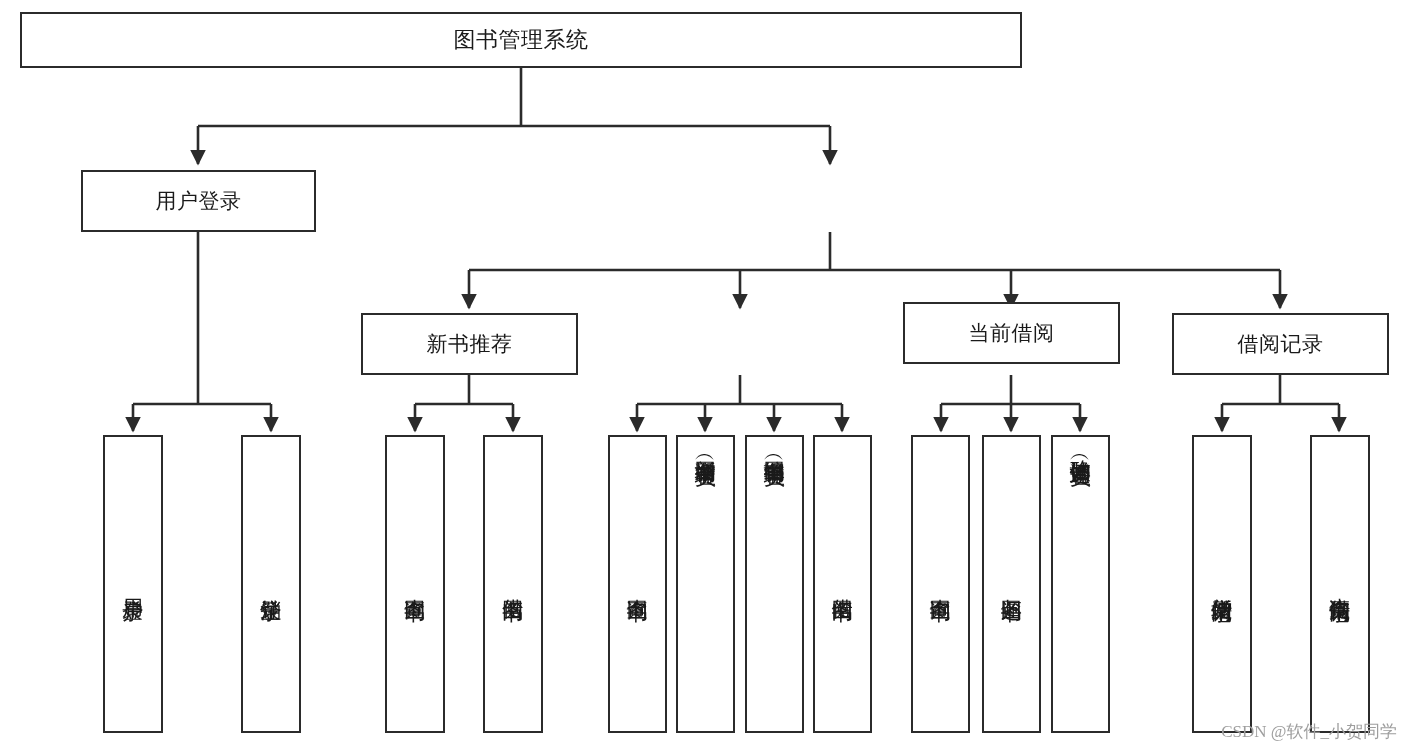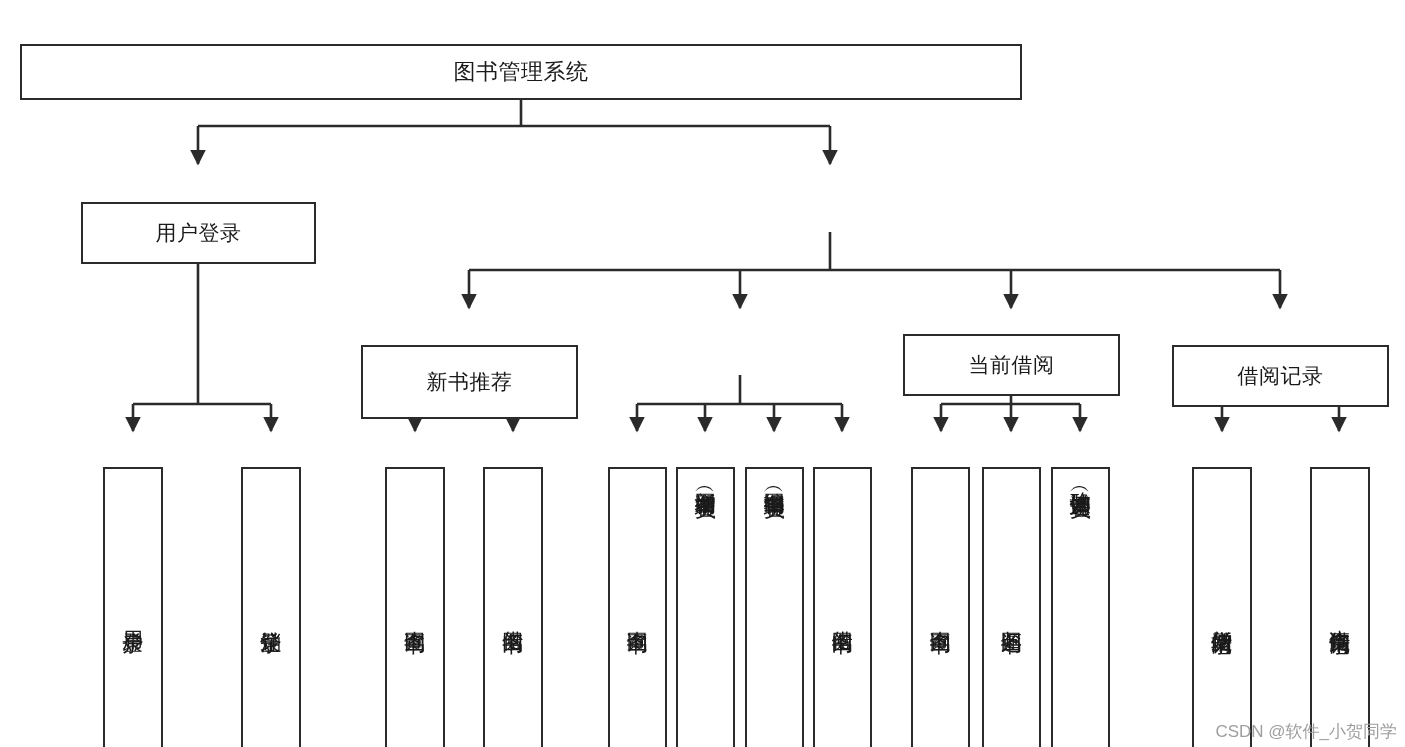--- a/index.html
+++ b/index.html
@@ -28,21 +28,20 @@
   }
   .node {
     position: absolute;
     box-sizing: border-box;
     background: #ffffff;
     border: 2px solid #2b2b2b;
     display: flex;
     align-items: center;
     justify-content: center;
     z-index: 2;
-    margin-top: 32px;
   }
   .node .label {
     color: #1a1a1a;
     text-align: center;
     line-height: 1.18;
     letter-spacing: 0.5px;
   }
   
   .node.horiz .label {
     font-size: 21px;
@@ -72,21 +71,21 @@
     padding-top: 0;
   }
   #watermark {
     position: absolute;
     right: 8px;
     bottom: 4px;
     font-size: 17px;
     color: #9e9e9e;
     white-space: nowrap;
     z-index: 5;
-    font-family: Liberation Sans, sans-serif;
+    font-family: Liberation Serif, serif;
   }
 </style>
 </head>
 <body>
 
 <div id="canvas">
 
   <svg id="edges" viewBox="0 0 1405 747" width="1405" height="747" xmlns="http://www.w3.org/2000/svg">
     <defs>
       <marker id="arrow" viewBox="0 0 10 10" refX="9" refY="5" markerWidth="6" markerHeight="6" orient="auto-start-reverse">
@@ -138,21 +137,21 @@
   </svg>
 
   <div class="node horiz root" style="left:20px; top:12px; width:1002px; height:56px;">
     <span class="label">图书管理系统</span>
   </div>
 
   <div class="node horiz" style="left:81px; top:170px; width:235px; height:62px;">
     <span class="label">用户登录</span>
   </div>
 
-  <div class="node horiz" style="left:361px; top:313px; width:217px; height:74px;">
+  <div class="node horiz" style="left:361px; top:313px; width:217px; height:62px;">
     <span class="label">新书推荐</span>
   </div>
   <div class="node horiz" style="left:903px; top:302px; width:217px; height:62px;">
     <span class="label">当前借阅</span>
   </div>
   <div class="node horiz" style="left:1172px; top:313px; width:217px; height:62px;">
     <span class="label">借阅记录</span>
   </div>
 
   <div class="node vert center" style="left:103px; top:435px; width:60px; height:298px;">

